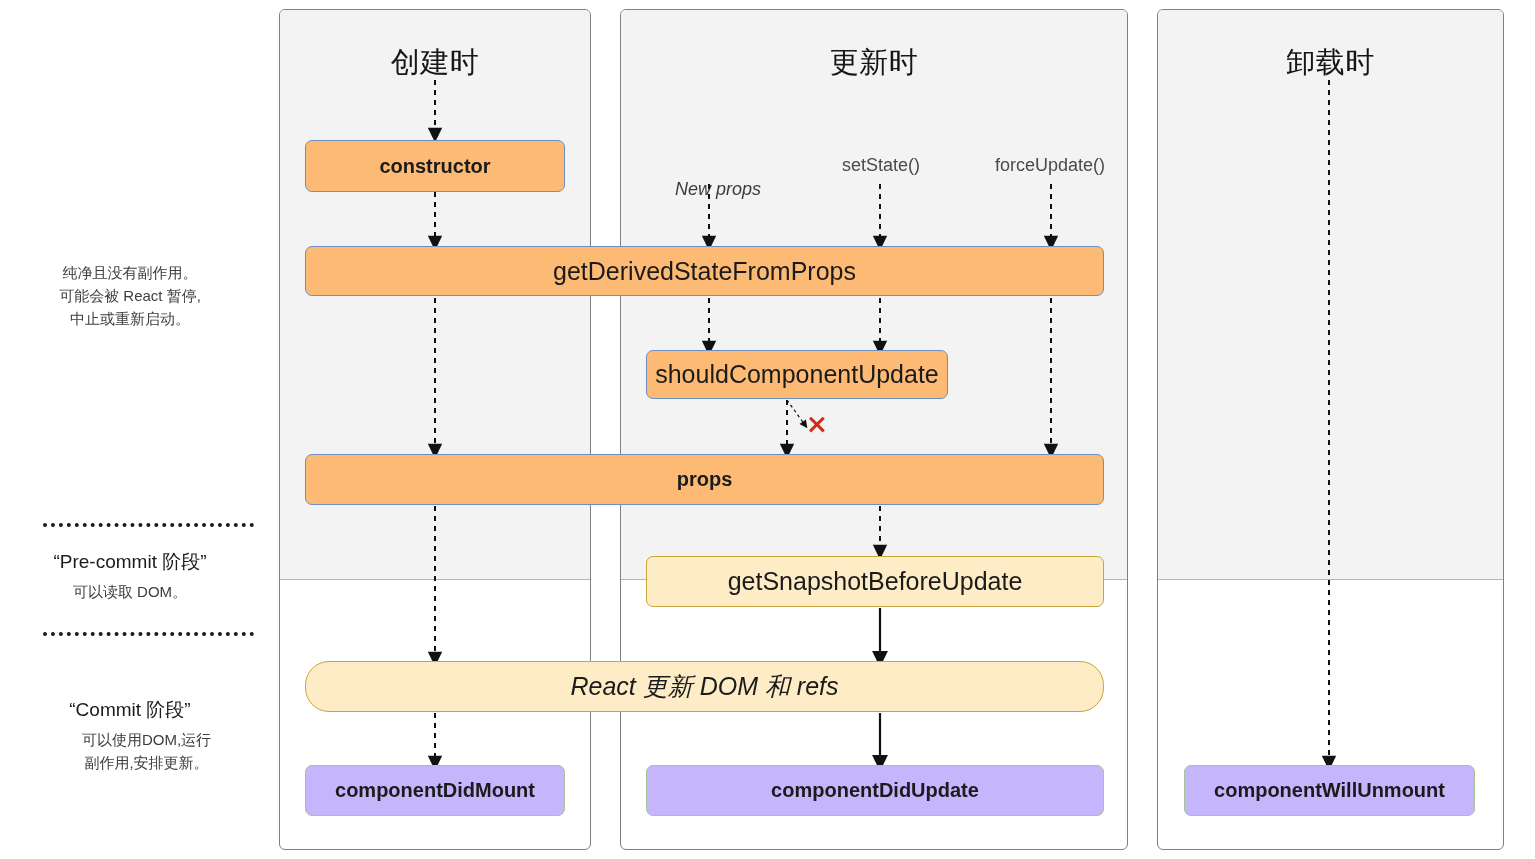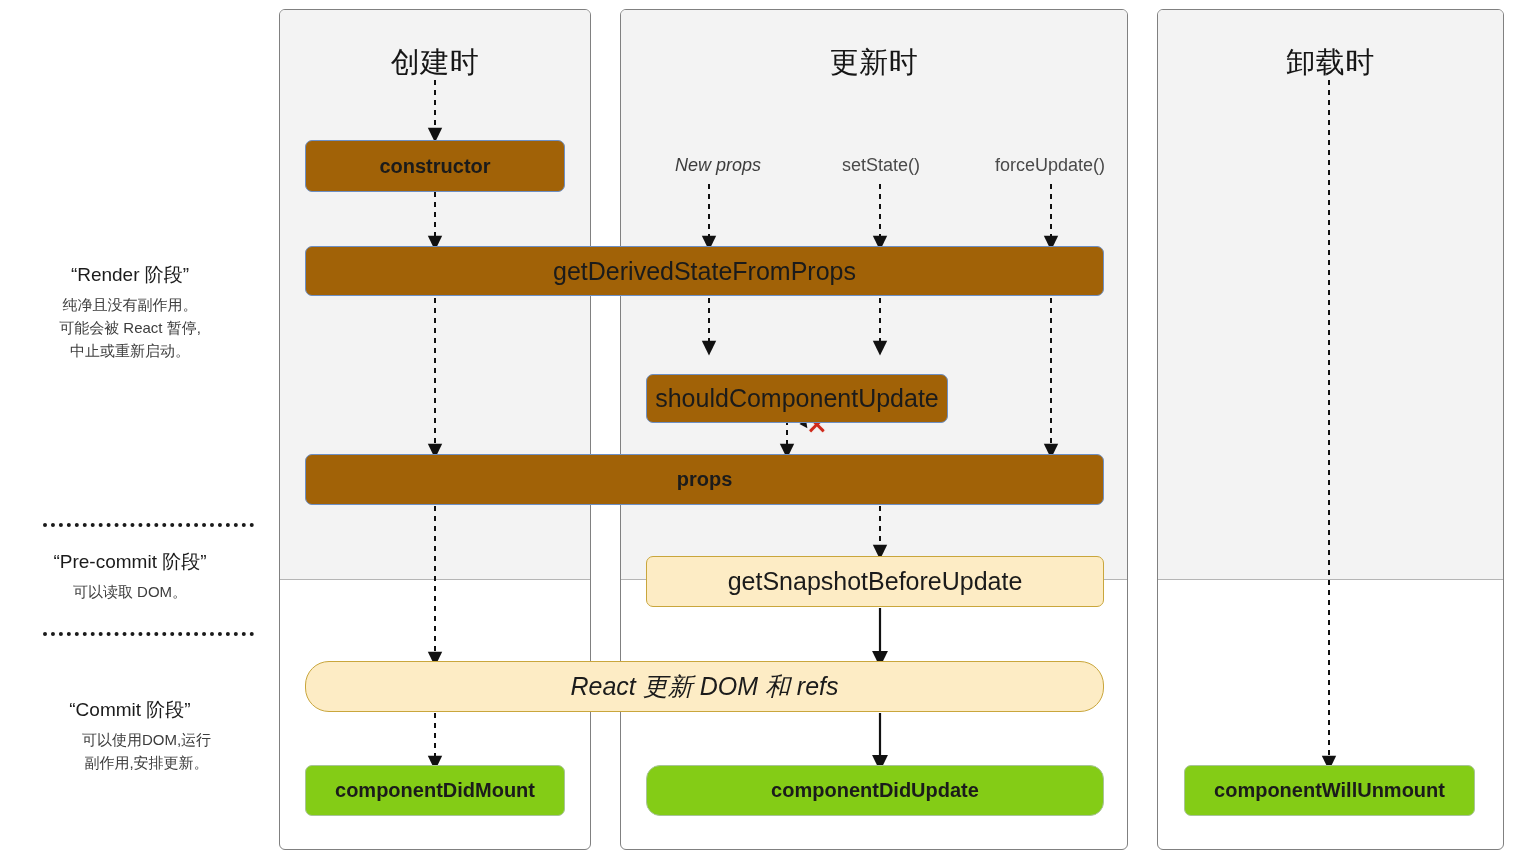--- a/index.html
+++ b/index.html
@@ -73,47 +73,47 @@
     position: absolute;
     box-sizing: border-box;
     border-radius: 7px;
     display: flex;
     align-items: center;
     justify-content: center;
     font-size: 25px;
     white-space: nowrap;
   }
   .lbox.blue {
-    background: #a16207;
+    background: #fdba74;
     border: 1.3px solid #6d8fc4;
     color: #1b1b1b;
   }
   .lbox.yellow {
     background: #fdecc5;
     border: 1.3px solid #c9a63c;
     color: #1b1b1b;
   }
   .lbox.green {
-    background: #84cc16;
+    background: #c4b5fd;
     border: 1.3px solid #a8c498;
     color: #1b1b1b;
     text-align: center;
   }
   .lbox.bold { font-weight: bold; font-size: 20px; }
   .lbox.italic { font-style: italic; border-radius: 24px; }
 
   
   .trigger {
     position: absolute;
     text-align: center;
     font-size: 18px;
     color: #4a4a4a;
     white-space: nowrap;
   }
-  .trigger.italic { font-style: italic; color: #3c3c3c; }
+  .trigger.italic { font-style: italic; color: #3c3c3c; margin-top: 24px; }
 
   
   .conn {
     position: absolute;
     overflow: visible;
   }
   .xmark {
     position: absolute;
     font-size: 26px;
     font-weight: bold;
@@ -136,21 +136,20 @@
     <div class="panel-top" style="height:569px;"></div>
     <div class="panel-title" style="top:33px;">更新时</div>
   </div>
 
   <div class="panel" style="left:1157px; top:9px; width:347px; height:841px;font-family:Liberation Serif, serif;">
     <div class="panel-top" style="height:569px;"></div>
     <div class="panel-title" style="top:33px;">卸载时</div>
   </div>
 
   <div class="phase" style="top:262px;">
-    <div class="phase-title">“Render 阶段”</div>
     <div class="phase-desc" style="white-space:pre-line;">纯净且没有副作用。
 可能会被 React 暂停,
 中止或重新启动。</div>
   </div>
 
   <div class="dotline" style="left:43px; top:523px; width:211px;"></div>
 
   <div class="phase" style="top:549px;">
     <div class="phase-title">“Pre-commit 阶段”</div>
     <div class="phase-desc" style="white-space:pre-line;">可以读取 DOM。</div>
@@ -205,27 +204,27 @@
 
     <line x1="1329" y1="80" x2="1329" y2="763" stroke="#111" stroke-width="2" stroke-dasharray="5,5" marker-end="url(#ah)"></line>
   </svg>
 
   <div class="xmark" style="left:806px; top:412px;">✕</div>
 
   <div class="lbox blue bold" style="left:305px; top:140px; width:260px; height:52px;">constructor</div>
 
   <div class="lbox blue" style="left:305px; top:246px; width:799px; height:50px;">getDerivedStateFromProps</div>
 
-  <div class="lbox blue" style="left:646px; top:350px; width:302px; height:49px;margin-top:24px;">shouldComponentUpdate</div>
+  <div class="lbox blue" style="left:646px; top:350px; width:302px; height:49px;">shouldComponentUpdate</div>
 
   <div class="lbox blue bold" style="left:305px; top:454px; width:799px; height:51px;">props</div>
 
   <div class="lbox yellow" style="left:646px; top:556px; width:458px; height:51px;">getSnapshotBeforeUpdate</div>
 
   <div class="lbox yellow italic" style="left:305px; top:661px; width:799px; height:51px;">React 更新 DOM 和 refs</div>
 
   <div class="lbox green bold" style="left:305px; top:765px; width:260px; height:51px;">componentDidMount</div>
 
-  <div class="lbox green bold" style="left:646px; top:765px; width:458px; height:51px;border-radius:14px;">componentDidUpdate</div>
+  <div class="lbox green bold" style="left:646px; top:765px; width:458px; height:51px;">componentDidUpdate</div>
 
   <div class="lbox green bold" style="left:1184px; top:765px; width:291px; height:51px;">componentWillUnmount</div>
 
 </div>
 
 </body></html>

